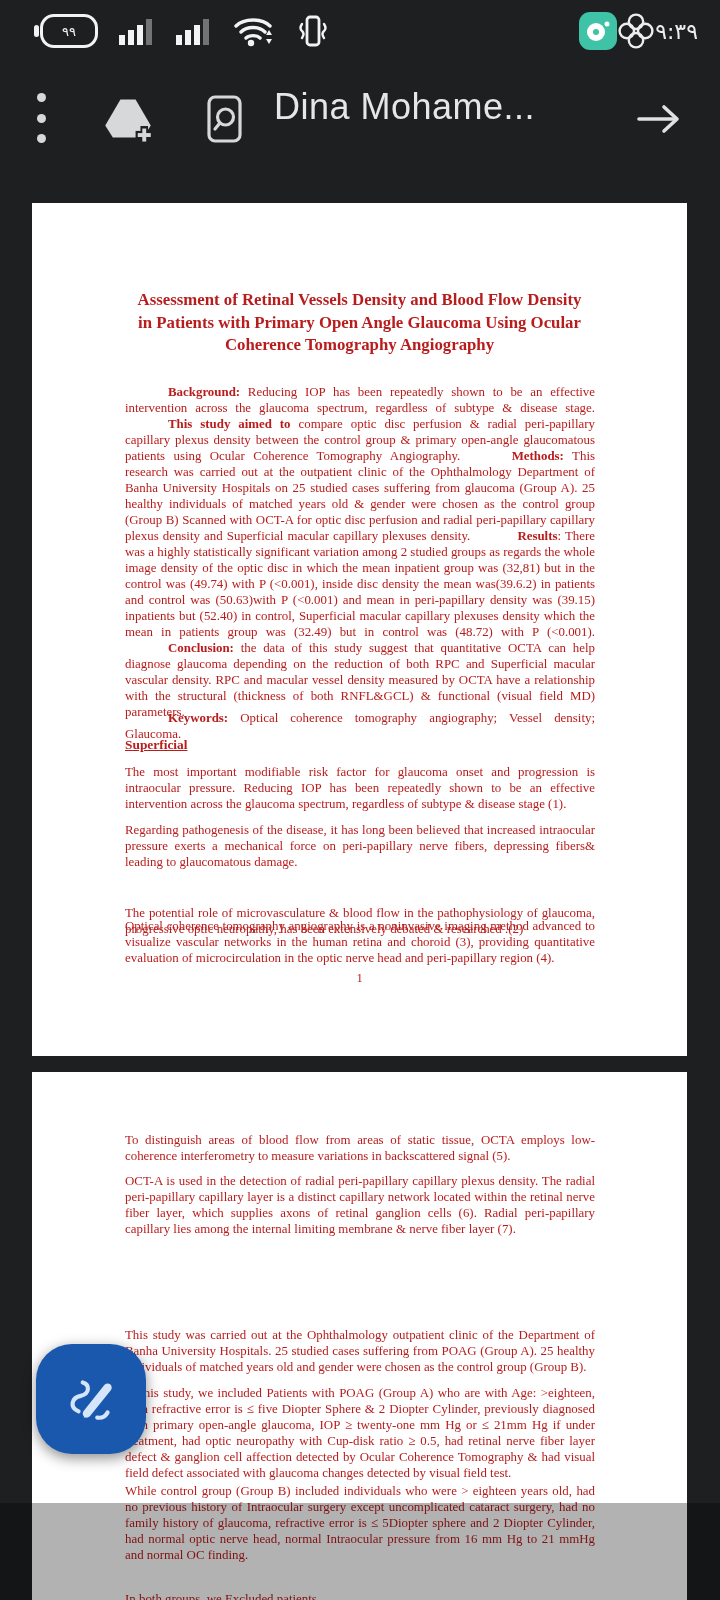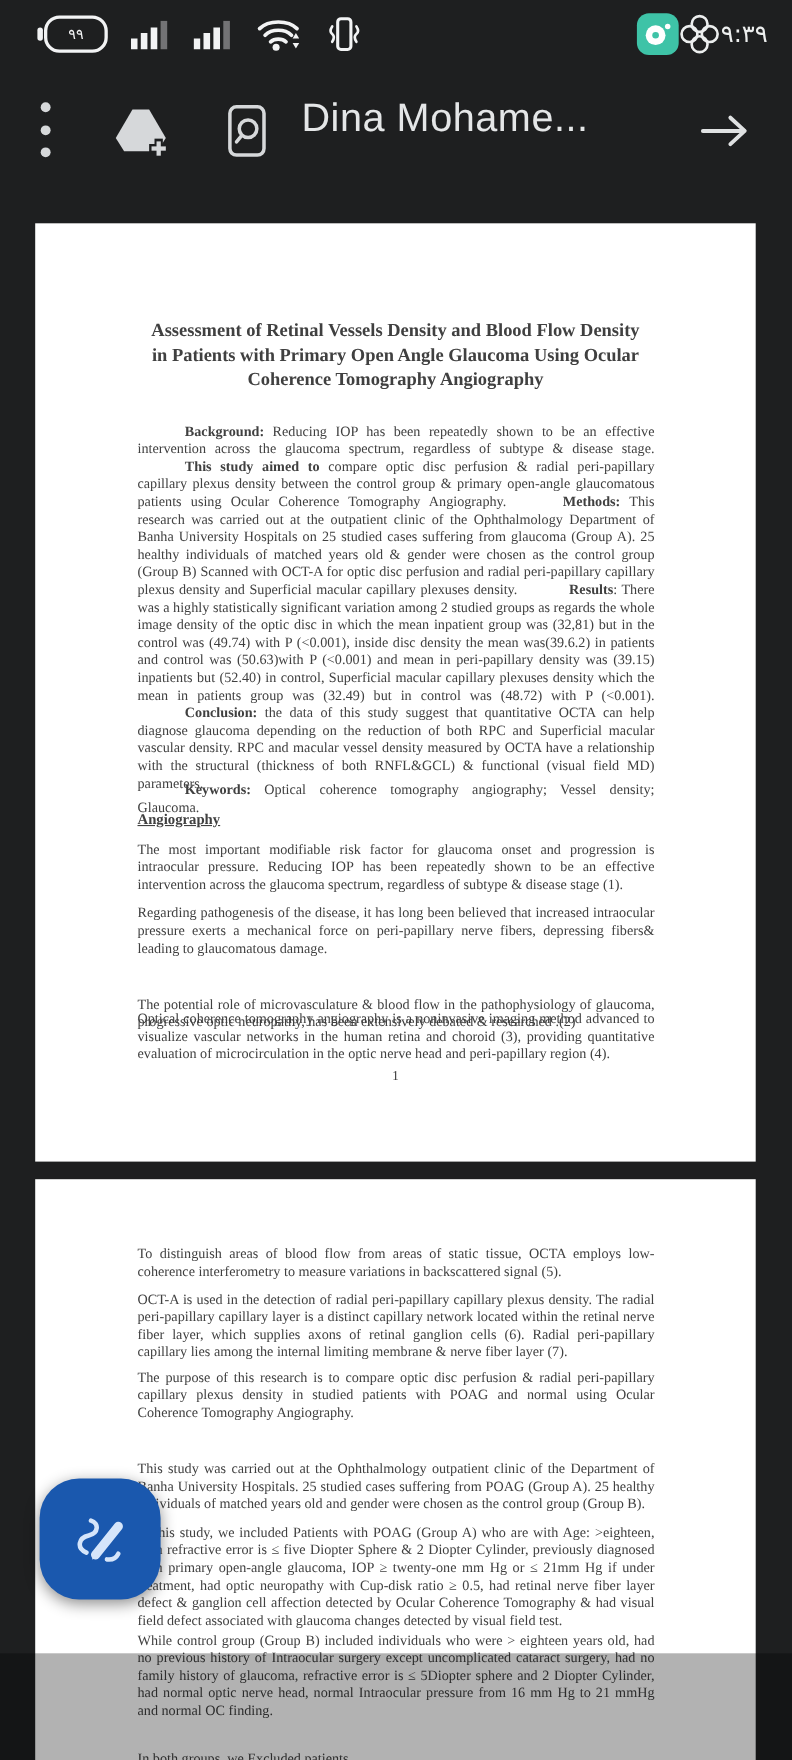--- a/index.html
+++ b/index.html
@@ -23,21 +23,21 @@
   .overflow-dots i{width:9px;height:9px;border-radius:50%;background:#d6d8da;display:block;}
   .tb-icon{position:absolute;top:31px;}
   .tb-title{position:absolute;left:274px;top:24px;font-size:36px;color:#e4e6e7;letter-spacing:.5px;
             white-space:nowrap;max-width:340px;overflow:hidden;}
   .fwd-arrow{position:absolute;right:38px;top:40px;}
 
   
   .page{position:absolute;left:32px;width:655px;background:#ffffff;}
   .page1{top:203px;height:853px;}
   .page2{top:1072px;height:528px;overflow:hidden;}
-  .doc{font-family:"Liberation Serif",serif;color:#404040;}
+  .doc{font-family:"Liberation Serif",serif;color:#b91c1c;}
   .para{position:absolute;left:93px;width:470px;font-size:12.9px;line-height:16px;text-align:justify;}
   .doc-title{position:absolute;left:52px;width:551px;text-align:center;font-weight:bold;
              font-size:16.8px;line-height:22.5px;white-space:pre-line;}
   .doc-h{position:absolute;left:93px;width:470px;font-weight:bold;font-size:13.4px;}
   .doc-h.u{text-decoration:underline;}
   .pagenum{position:absolute;left:0;width:655px;text-align:center;font-size:12.5px;}
   .para b{font-weight:bold;margin-left:43px;}
 
   
   .bottom-scrim{position:absolute;left:0;top:1503px;width:720px;height:97px;background:rgba(0,0,0,.30);}
@@ -122,32 +122,31 @@
     <path d="M28 5 L41 17 L28 29" stroke="#dfe1e2" stroke-width="3.6" fill="none" stroke-linecap="round" stroke-linejoin="round"></path>
   </svg>
 </div>
 
 <div class="page page1 doc">
   <div class="doc-title" style="top:86px;">Assessment of Retinal Vessels Density and Blood Flow Density
 in Patients with Primary Open Angle Glaucoma Using Ocular
 Coherence Tomography Angiography</div>
   <div class="para" style="top:181px;"><b>Background:</b><span> Reducing IOP has been repeatedly shown to be an effective intervention across the glaucoma spectrum, regardless of subtype &amp; disease stage. </span><b>This study aimed to</b><span> compare optic disc perfusion &amp; radial peri-papillary capillary plexus density between the control group &amp; primary open-angle glaucomatous patients using Ocular Coherence Tomography Angiography. </span><b>Methods:</b><span> This research was carried out at the outpatient clinic of the Ophthalmology Department of Banha University Hospitals on 25 studied cases suffering from glaucoma (Group A). 25 healthy individuals of matched years old &amp; gender were chosen as the control group (Group B) Scanned with OCT-A for optic disc perfusion and radial peri-papillary capillary plexus density and Superficial macular capillary plexuses density. </span><b>Results</b><span>: There was a highly statistically significant variation among 2 studied groups as regards the whole image density of the optic disc in which the mean inpatient group was (32,81) but in the control was (49.74) with P (&lt;0.001), inside disc density the mean was(39.6.2) in patients and control was (50.63)with P (&lt;0.001) and mean in peri-papillary density was (39.15) inpatients but (52.40) in control, Superficial macular capillary plexuses density which the mean in patients group was (32.49) but in control was (48.72) with P (&lt;0.001). </span><b>Conclusion:</b><span> the data of this study suggest that quantitative OCTA can help diagnose glaucoma depending on the reduction of both RPC and Superficial macular vascular density. RPC and macular vessel density measured by OCTA have a relationship with the structural (thickness of both RNFL&amp;GCL) &amp; functional (visual field MD) parameters.</span></div>
   <div class="para" style="top:507px;"><b>Keywords:</b><span> Optical coherence tomography angiography; Vessel density; Glaucoma.</span></div>
-  <div class="doc-h u" style="top:534px;">Angiography</div>
+  <div class="doc-h u" style="top:534px;">Superficial</div>
   <div class="para" style="top:561px;">The most important modifiable risk factor for glaucoma onset and progression is intraocular pressure. Reducing IOP has been repeatedly shown to be an effective intervention across the glaucoma spectrum, regardless of subtype &amp; disease stage (1).</div>
   <div class="para" style="top:619px;">Regarding pathogenesis of the disease, it has long been believed that increased intraocular pressure exerts a mechanical force on peri-papillary nerve fibers, depressing fibers&amp; leading to glaucomatous damage.</div>
   <div class="para" style="top:676px;margin-top:26px;">The potential role of microvasculature &amp; blood flow in the pathophysiology of glaucoma, progressive optic neuropathy, has been extensively debated &amp; researched .(2)</div>
   <div class="para" style="top:715px;">Optical coherence tomography angiography is a noninvasive imaging method advanced to visualize vascular networks in the human retina and choroid (3), providing quantitative evaluation of microcirculation in the optic nerve head and peri-papillary region (4).</div>
   <div class="pagenum" style="top:768px;">1</div>
 </div>
 
 <div class="page page2 doc">
   <div class="para" style="top:60px;">To distinguish areas of blood flow from areas of static tissue, OCTA employs low-coherence interferometry to measure variations in backscattered signal (5).</div>
   <div class="para" style="top:101px;">OCT-A is used in the detection of radial peri-papillary capillary plexus density. The radial peri-papillary capillary layer is a distinct capillary network located within the retinal nerve fiber layer, which supplies axons of retinal ganglion cells (6). Radial peri-papillary capillary lies among the internal limiting membrane &amp; nerve fiber layer (7).</div>
-  <div class="para" style="top:172px;">The purpose of this research is to compare optic disc perfusion &amp; radial peri-papillary capillary plexus density in studied patients with POAG and normal using Ocular Coherence Tomography Angiography.</div>
   <div class="para" style="top:255px;">This study was carried out at the Ophthalmology outpatient clinic of the Department of Banha University Hospitals. 25 studied cases suffering from POAG (Group A). 25 healthy individuals of matched years old and gender were chosen as the control group (Group B).</div>
   <div class="para" style="top:313px;">In this study, we included Patients with POAG (Group A) who are with  Age: &gt;eighteen, with refractive error is ≤ five Diopter Sphere &amp; 2 Diopter Cylinder, previously diagnosed with primary open-angle glaucoma, IOP ≥ twenty-one mm Hg or ≤ 21mm Hg if under treatment, had optic neuropathy with Cup-disk ratio ≥ 0.5, had retinal nerve fiber layer defect &amp; ganglion cell affection detected by Ocular Coherence Tomography &amp; had visual field defect associated with glaucoma changes detected by visual field test.</div>
   <div class="para" style="top:411px;"> While control group (Group B) included individuals who were &gt; eighteen years old, had no previous history of Intraocular surgery except uncomplicated cataract surgery, had no family history of glaucoma, refractive error is ≤ 5Diopter sphere and 2 Diopter Cylinder, had normal optic nerve head, normal Intraocular pressure from 16 mm Hg to 21 mmHg and normal OC finding.</div>
   <div class="para" style="top:519px;">In both groups, we Excluded patients</div>
 </div>
 
 <div class="bottom-scrim"></div>
 
 <div class="fab">
   <svg width="58" height="58" viewBox="0 0 56 56">

